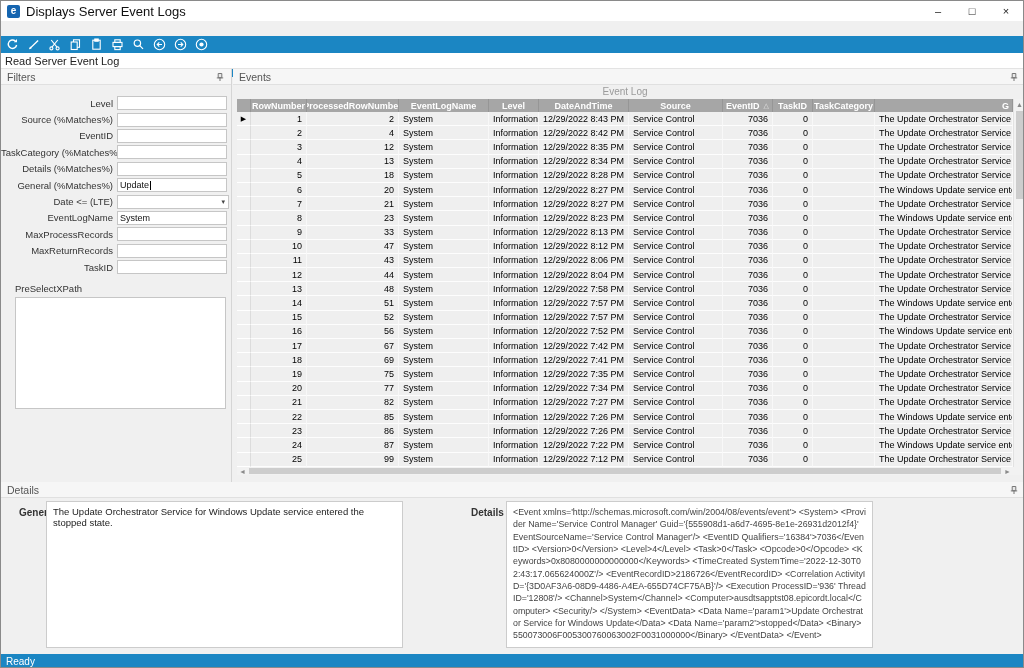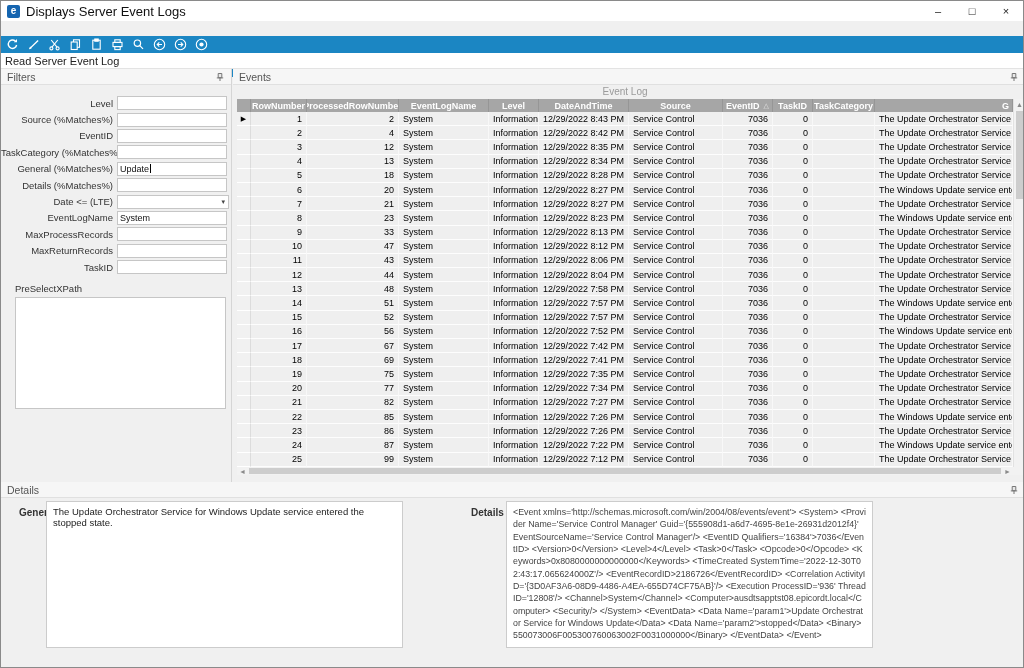--- a/index.html
+++ b/index.html
@@ -202,29 +202,29 @@
         </div>
         <div class="filter-row">
           <span class="filter-label">EventID</span>
           <input class="filter-input" style="">
         </div>
         <div class="filter-row">
           <span class="filter-label">TaskCategory (%Matches%)</span>
           <input class="filter-input" style="">
         </div>
         <div class="filter-row">
+          <span class="filter-label">Details (%Matches%)</span>
+          <input class="filter-input" style="">
+        </div>
+        <div class="filter-row">
           <span class="filter-label">General (%Matches%)</span>
           <div class="tb">
             <span>Update</span>
             <span class="caret"></span>
           </div>
-        </div>
-        <div class="filter-row">
-          <span class="filter-label">Details (%Matches%)</span>
-          <input class="filter-input" style="">
         </div>
         <div class="filter-row">
           <span class="filter-label">Date &lt;= (LTE)</span>
           <div class="combo">
             <span></span>
             <span class="arrow">▾</span>
           </div>
         </div>
         <div class="filter-row">
           <span class="filter-label">EventLogName</span>
@@ -647,14 +647,17 @@
             </g>
           </svg>
         </span>
     </div>
     <div class="dlabel" id="general-label">General</div>
     <div id="general-box">The Update Orchestrator Service for Windows Update service entered the stopped state.</div>
     <div class="dlabel" id="details-label">Details</div>
     <div id="details-box">&lt;Event xmlns='http://schemas.microsoft.com/win/2004/08/events/event'&gt; &lt;System&gt; &lt;Provider Name='Service Control Manager' Guid='{555908d1-a6d7-4695-8e1e-26931d2012f4}' EventSourceName='Service Control Manager'/&gt; &lt;EventID Qualifiers='16384'&gt;7036&lt;/EventID&gt; &lt;Version&gt;0&lt;/Version&gt; &lt;Level&gt;4&lt;/Level&gt; &lt;Task&gt;0&lt;/Task&gt; &lt;Opcode&gt;0&lt;/Opcode&gt; &lt;Keywords&gt;0x8080000000000000&lt;/Keywords&gt; &lt;TimeCreated SystemTime='2022-12-30T02:43:17.065624000Z'/&gt; &lt;EventRecordID&gt;2186726&lt;/EventRecordID&gt; &lt;Correlation ActivityID='{3D0AF3A6-08D9-4486-A4EA-655D74CF75AB}'/&gt; &lt;Execution ProcessID='936' ThreadID='12808'/&gt; &lt;Channel&gt;System&lt;/Channel&gt; &lt;Computer&gt;ausdtsapptst08.epicordt.local&lt;/Computer&gt; &lt;Security/&gt; &lt;/System&gt; &lt;EventData&gt; &lt;Data Name='param1'&gt;Update Orchestrator Service for Windows Update&lt;/Data&gt; &lt;Data Name='param2'&gt;stopped&lt;/Data&gt; &lt;Binary&gt;550073006F005300760063002F0031000000&lt;/Binary&gt; &lt;/EventData&gt; &lt;/Event&gt;</div>
   </div>
 
+  <div id="statusbar">
+    <span>Ready</span>
+  </div>
 
 </div>
 
 </body></html>

